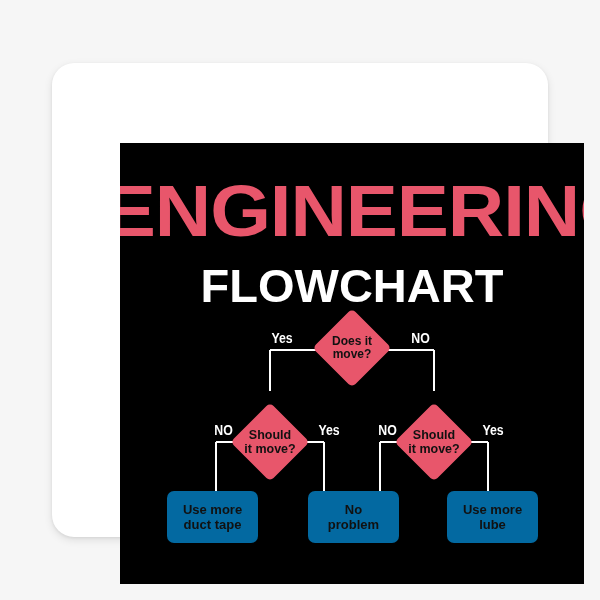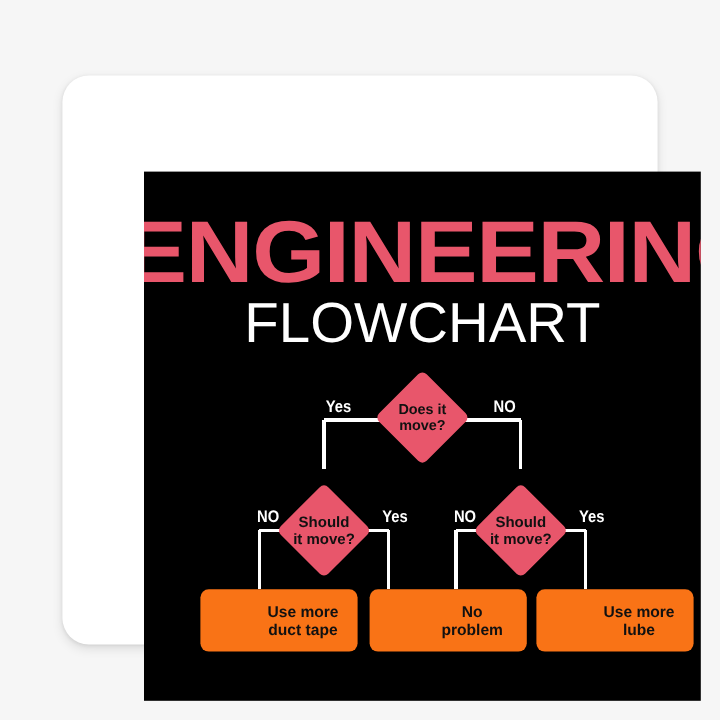--- a/index.html
+++ b/index.html
@@ -56,26 +56,26 @@
     line-height: 73px;
     letter-spacing: -1px;
     transform: scaleX(1.07);
     transform-origin: 50% 50%;
     white-space: nowrap;
   }
 
   #title-flowchart {
     position: absolute;
     left: 0;
-    top: 102px;
+    top: 119px;
     width: 464px;
     text-align: center;
     color: #ffffff;
     font-family: "Liberation Sans", sans-serif;
-    font-weight: normal;
+    font-weight: bold;
     font-size: 47px;
     line-height: 47px;
     letter-spacing: 0px;
     transform: scaleX(1.0);
     white-space: nowrap;
   }
 
   
   #diagram {
     position: absolute;
@@ -111,33 +111,32 @@
     font-family: "Liberation Sans", sans-serif;
     font-weight: bold;
     line-height: 1.12;
     white-space: pre-line;
     pointer-events: none;
   }
 
   
   .termbox {
     position: absolute;
-    background: #f97316;
+    background: #0369a1;
     border-radius: 7px;
     display: flex;
     align-items: center;
     justify-content: center;
     text-align: center;
     color: #111111;
     font-family: "Liberation Sans", sans-serif;
     font-weight: bold;
     font-size: 13px;
     line-height: 1.18;
     white-space: pre-line;
-    padding-left: 40px;
   }
 
   
   .edge-label {
     position: absolute;
     color: #ffffff;
     font-family: "Liberation Sans Narrow", "Liberation Sans", sans-serif;
     font-weight: bold;
     font-size: 14px;
     line-height: 14px;

